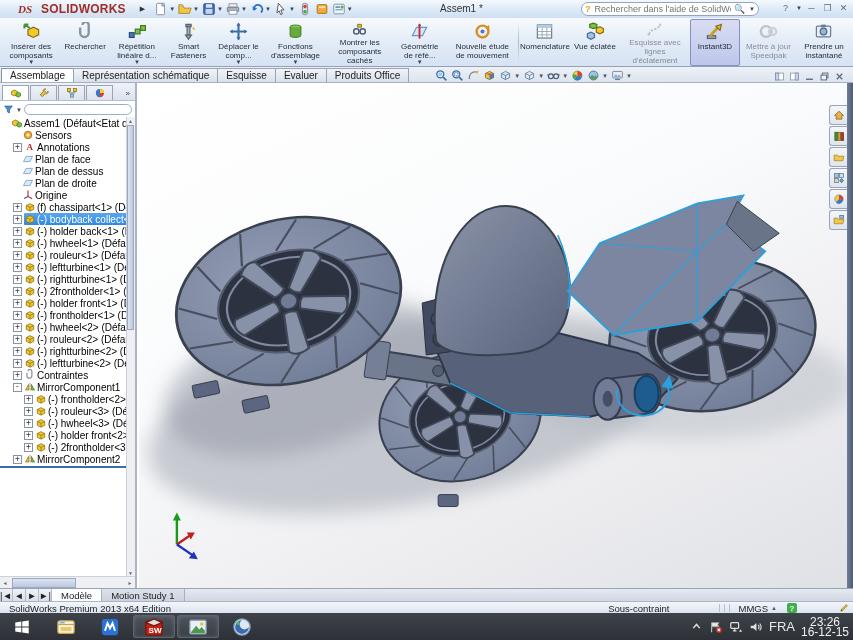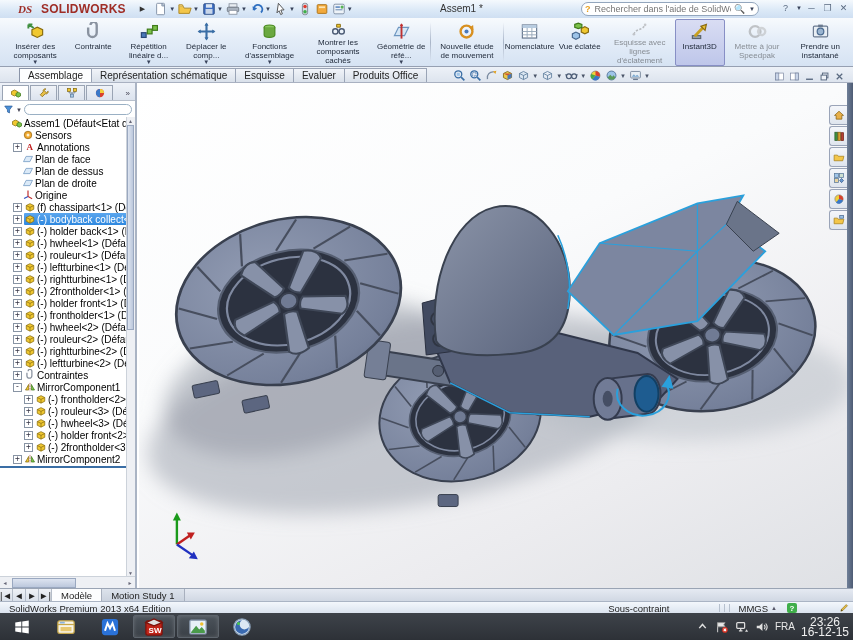--- a/index.html
+++ b/index.html
@@ -121,21 +121,21 @@
 
   
   #taskbar{position:absolute;top:613px;left:0;right:0;height:27px;
     background:linear-gradient(#3e434a,#2d3137);display:flex;align-items:stretch}
   #startbtn{width:44px;display:flex;align-items:center;justify-content:center}
   .tapp{width:40px;display:flex;align-items:center;justify-content:center;margin:2px 1px;
     border:1px solid transparent;border-radius:2px}
   .tapp.active{background:linear-gradient(#4c535b,#393f46);border-color:#5d646c;
     box-shadow:inset 0 0 4px rgba(255,255,255,.18)}
   #tray{margin-left:auto;display:flex;align-items:center;gap:6px;color:#e8e8e8;margin-right:4px}
-  #tray .lang{font-size:10px}
+  #tray .lang{font-size:13px}
   #clock{text-align:center;line-height:10px;font-size:12px;color:#f0f0f0}
 </style>
 </head>
 <body>
 
 <div id="titlebar">
   <div class="brand">
     <span class="ds">DS</span>
     <span class="sw">SOLIDWORKS</span>
     <span class="brand-arrow">▶</span>
@@ -229,30 +229,39 @@
         <path d="M5 6.5 L9.5 4.3 L14 6.5 L14 10.8 L9.5 13 L5 10.8 Z" fill="#f0c830" stroke="#8a6d10"></path>
         <path d="M2 2 L6.5 5 M2 2 L2 5.4 M2 2 L5.4 2" stroke="#3f8f3f" stroke-width="1.6" fill="none"></path>
       </svg>
       <div class="rlabel">Insérer des composants</div>
       <div class="rdd">▼</div>
     </div>
     <div class="rbtn">
       <svg viewBox="0 0 16 16" width="19" height="19">
         <path d="M5.5 2.5 a2.6 2.6 0 0 1 5.2 0 v6.5 a3.6 3.6 0 0 1 -7.2 0 V4.6" fill="none" stroke="#8a93a0" stroke-width="2"></path>
       </svg>
-      <div class="rlabel">Contrainte</div>
+      <div class="rlabel">Rechercher</div>
     </div>
     <div class="rbtn">
       <svg viewBox="0 0 16 16" width="19" height="19">
         <rect x="2" y="9" width="4" height="4" fill="#4a78b8" stroke="#2a4878"></rect>
         <rect x="7" y="6" width="4" height="4" fill="#7cc24a" stroke="#3f7a1a"></rect>
         <rect x="11.5" y="3" width="4" height="4" fill="#7cc24a" stroke="#3f7a1a"></rect>
       </svg>
       <div class="rlabel">Répétition linéaire d...</div>
       <div class="rdd">▼</div>
+    </div>
+    <div class="rbtn">
+      <svg viewBox="0 0 16 16" width="19" height="19">
+        <path d="M5.8 2 L10.2 2 L10.2 4 L5.8 4 Z" fill="#8a94a0" stroke="#5a646e"></path>
+        <rect x="6.8" y="4" width="2.4" height="7" fill="#aab4c0" stroke="#5a646e"></rect>
+        <path d="M5.5 11 L10.5 11 L8 14.5 Z" fill="#9aa4b0" stroke="#5a646e"></path>
+        <path d="M12 3.5 L13.8 6.8 L11 6 Z" fill="#f0c020"></path>
+      </svg>
+      <div class="rlabel">Smart Fasteners</div>
     </div>
     <div class="rbtn">
       <svg viewBox="0 0 16 16" width="19" height="19">
         <path d="M8 1.5 L8 14.5 M1.5 8 L14.5 8" stroke="#3a6ea5" stroke-width="1.8"></path>
         <path d="M8 0.5 L6.3 3.2 L9.7 3.2 Z M8 15.5 L6.3 12.8 L9.7 12.8 Z M0.5 8 L3.2 6.3 L3.2 9.7 Z M15.5 8 L12.8 6.3 L12.8 9.7 Z" fill="#3a6ea5"></path>
       </svg>
       <div class="rlabel">Déplacer le comp...</div>
       <div class="rdd">▼</div>
     </div>
     <div class="rsep"></div>
@@ -336,21 +345,21 @@
         <rect x="2" y="3.5" width="12" height="9" rx="1" fill="#e8eef4" stroke="#6a7a90"></rect>
         <rect x="6" y="2.2" width="4" height="2.2" fill="#6a7a90"></rect>
         <circle cx="8" cy="8" r="2.8" fill="#9ab4d0" stroke="#4a6a90"></circle>
       </svg>
       <div class="rlabel">Prendre un instantané</div>
     </div>
   </div>
 <div id="ds-logo">ƷS</div>
 
 <div id="tabrow">
-  <div id="ctabs" style="display:flex;align-items:flex-end;margin-left:20px">
+  <div id="ctabs" style="display:flex;align-items:flex-end;margin-left:2px">
       <div class="ctab active">Assemblage</div>
       <div class="ctab">Représentation schématique</div>
       <div class="ctab">Esquisse</div>
       <div class="ctab">Evaluer</div>
       <div class="ctab">Produits Office</div>
     </div>
   <div id="headsup">
       <span class="hic">
         <svg viewBox="0 0 16 16" width="13" height="13">
           <circle cx="6.5" cy="6.5" r="4.3" fill="none" stroke="#3a6ea5" stroke-width="1.6"></circle>

